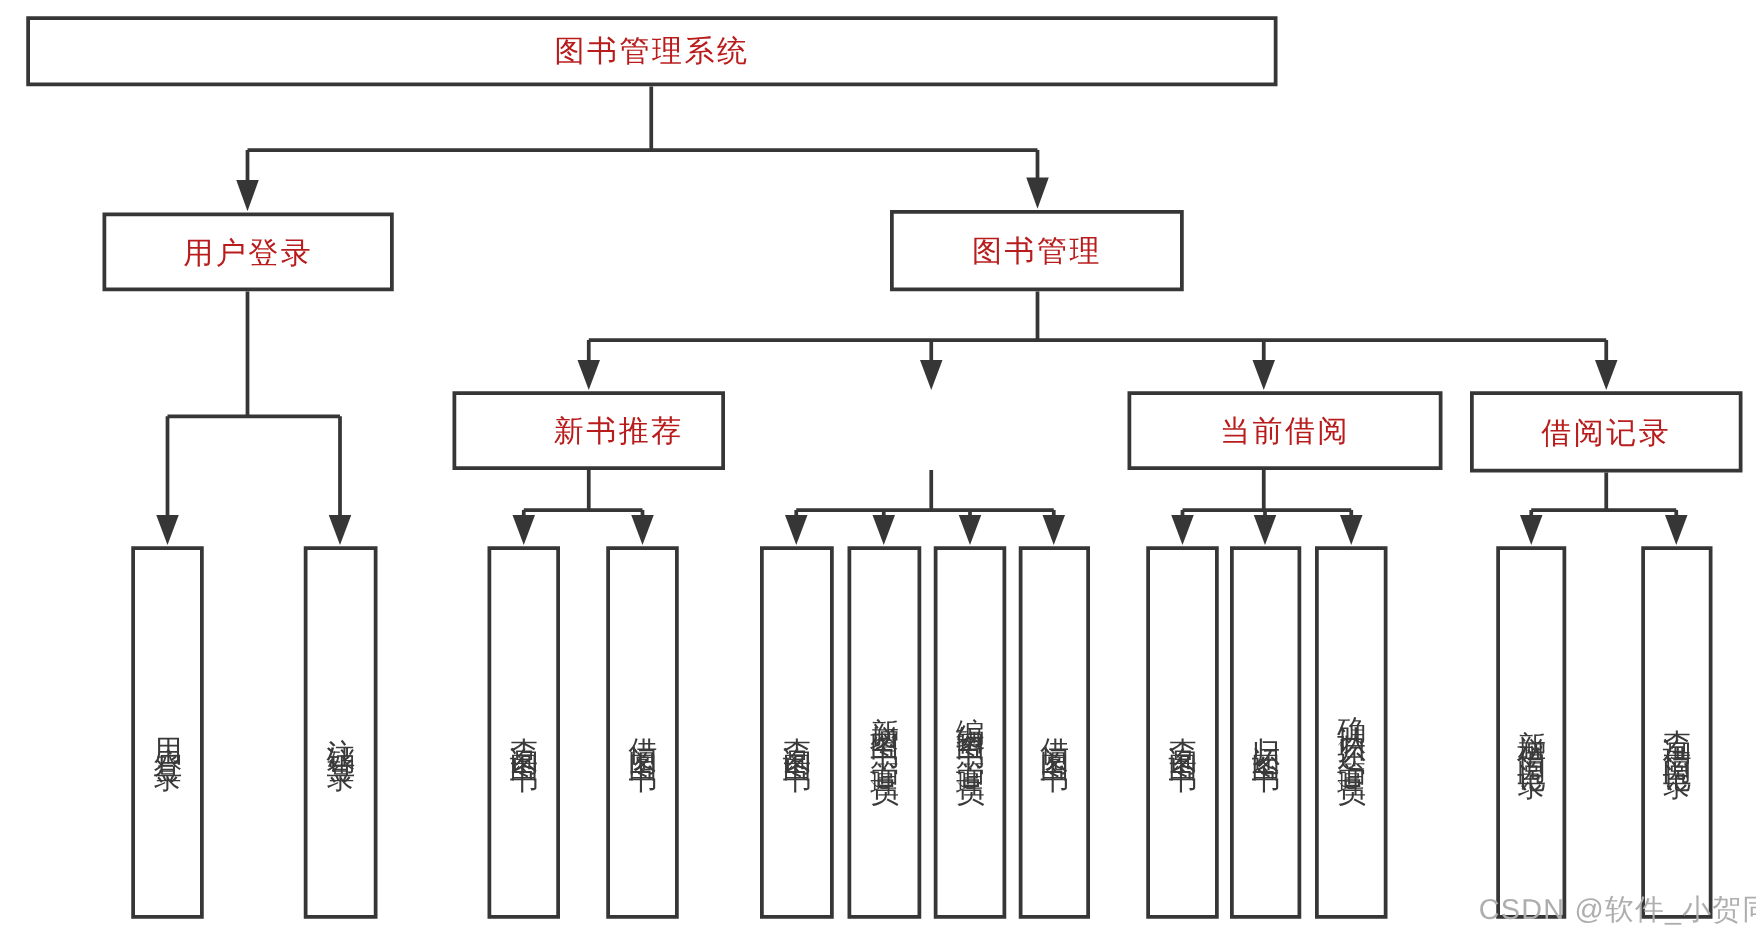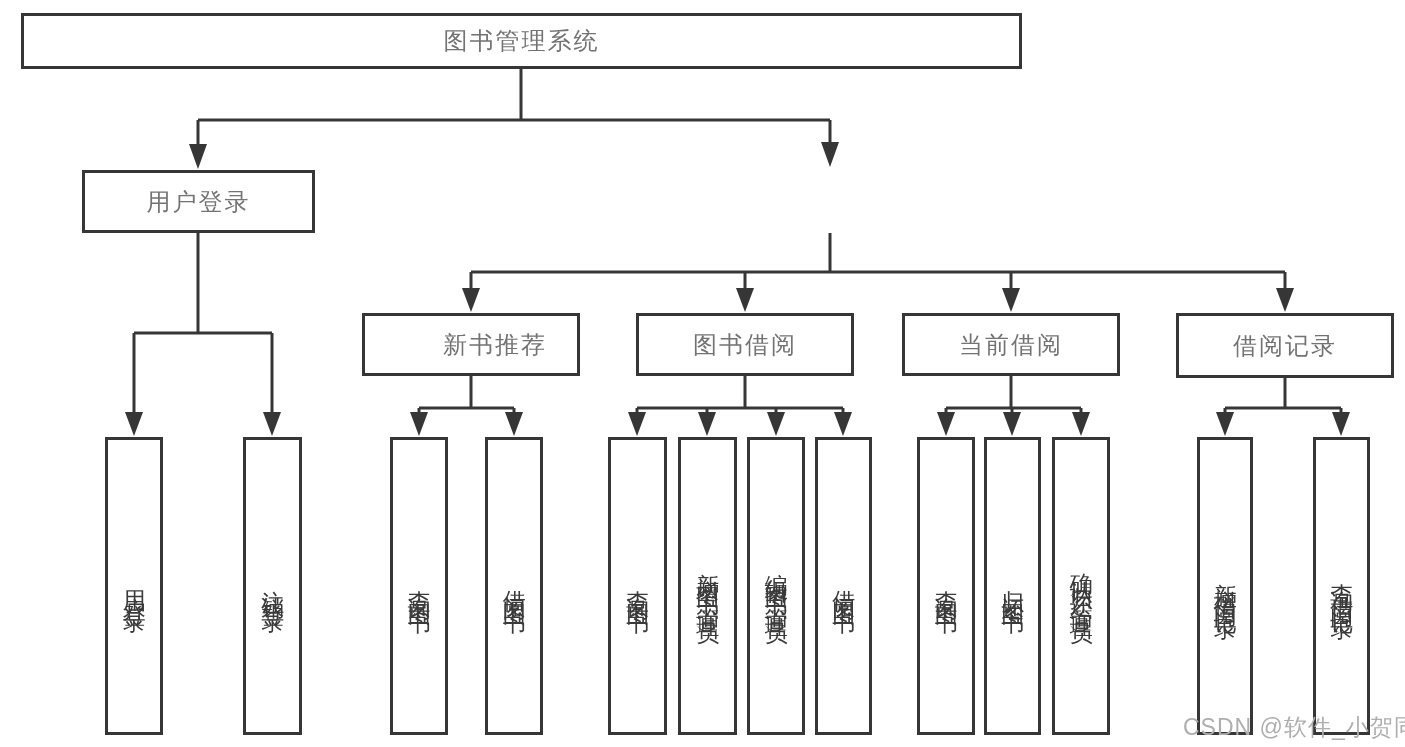--- a/index.html
+++ b/index.html
@@ -25,21 +25,21 @@
     display: flex;
     align-items: center;
     justify-content: center;
     z-index: 2;
     color: #3a3a3a;
   }
   .hlabel {
     font-size: 24px;
     letter-spacing: 2px;
     white-space: nowrap;
-    color: #737373;
+    color: #b91c1c;
   }
   .vnode .vlabel {
     writing-mode: vertical-rl;
     text-orientation: mixed;
     font-size: 23px;
     line-height: 1.2;
     letter-spacing: 7px;
     color: #3a3a3a;
   }
   .watermark {
@@ -147,28 +147,28 @@
     </g>
   </svg>
 
   <div class="node" style="left:21px; top:13px; width:1001px; height:56px;">
     <span class="hlabel">图书管理系统</span>
   </div>
 
   <div class="node" style="left:82px; top:170px; width:233px; height:63px;">
     <span class="hlabel">用户登录</span>
   </div>
+  <div class="node" style="left:712px; top:168px; width:235px; height:65px;">
+    <span class="hlabel">图书管理</span>
+  </div>
 
   <div class="node" style="left:362px; top:313px; width:218px; height:63px;padding-left:48px;">
     <span class="hlabel">新书推荐</span>
   </div>
-  <div class="node" style="left:636px; top:313px; width:218px; height:63px;">
-    <span class="hlabel">图书借阅</span>
-  </div>
-  <div class="node" style="left:902px; top:313px; width:218px; height:63px;">
+  <div class="node" style="left:902px; top:313px; width:252px; height:63px;">
     <span class="hlabel">当前借阅</span>
   </div>
   <div class="node" style="left:1176px; top:313px; width:218px; height:65px;">
     <span class="hlabel">借阅记录</span>
   </div>
 
   <div class="node vnode" style="left:105px; top:437px; width:58px; height:298px;">
     <span class="vlabel">用户登录</span>
   </div>
   <div class="node vnode" style="left:243px; top:437px; width:59px; height:298px;">

